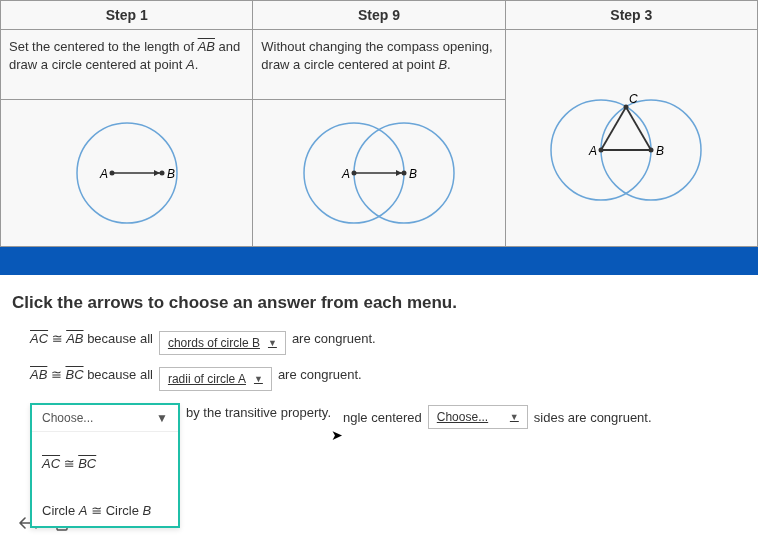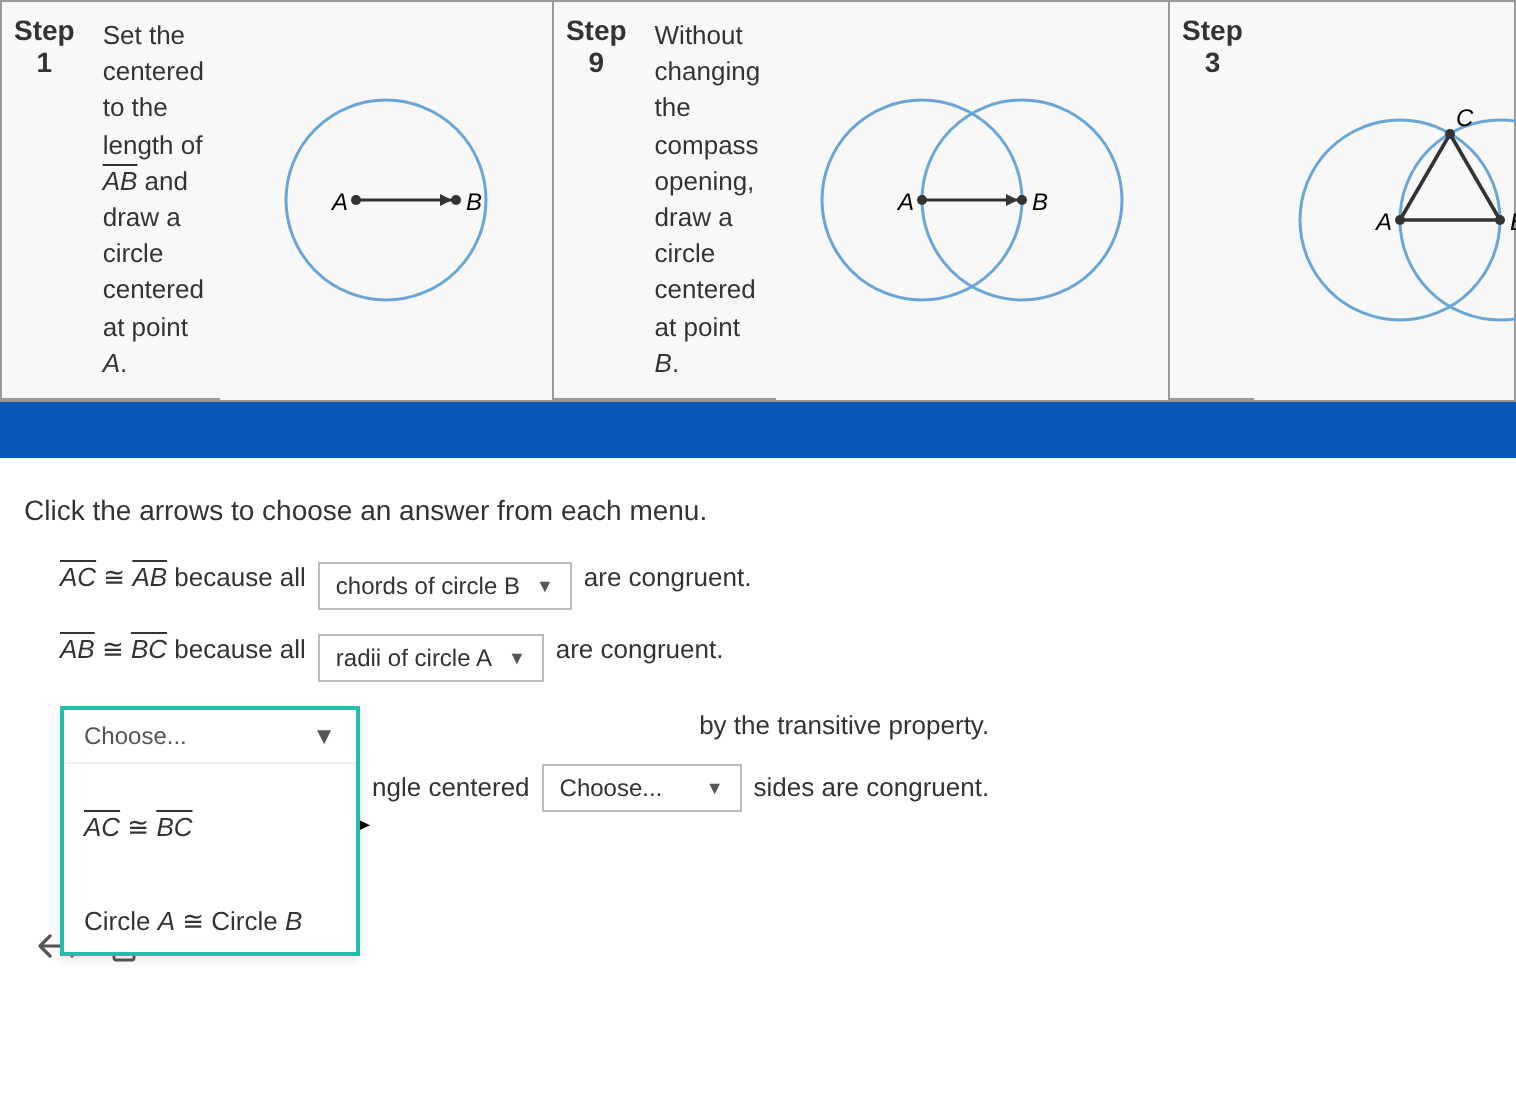--- a/index.html
+++ b/index.html
@@ -1,35 +1,35 @@
 <!DOCTYPE html>
 <html><head>
   <meta charset="utf-8">
   <style>
     * { box-sizing: border-box; margin: 0; padding: 0; }
     body { font-family: Arial, sans-serif; font-size: 13px; color: #333; background: #fff; width: 758px; }
     
     .steps-table { display: flex; border: 1px solid #999; background: #f8f8f8; }
-    .step-col { flex: 1; border-right: 1px solid #999; display: flex; flex-direction: row; }
-    .step-col:last-child { border-right: none; }
+    .step-col { flex: 1; border-right: 1px solid #999; display: flex; flex-direction: column; }
+    .step-col:last-child { border-right: none; gap: 37px; }
     .step-header { text-align: center; font-weight: bold; padding: 6px; border-bottom: 1px solid #999; font-size: 14px; }
     .step-desc { padding: 8px; font-size: 13px; border-bottom: 1px solid #999; min-height: 70px; line-height: 1.4; }
     .step-diagram { padding: 8px; display: flex; justify-content: center; align-items: center; min-height: 140px; }
     .overline { text-decoration: overline; font-style: italic; }
     .ital { font-style: italic; }
     
     .blue-band { background: #0858b8; height: 28px; }
     
     .answer-section { background: #fff; padding: 18px 12px 10px 12px; }
-    .instruction { font-size: 14px; margin-bottom: 18px; }
+    .instruction { font-size: 17px; margin-bottom: 18px; font-weight: bold; }
     
     .answer-row { display: flex; align-items: flex-start; margin-bottom: 12px; gap: 6px; flex-wrap: wrap; }
     .indent { margin-left: 18px; }
     
-    .dropdown { display: inline-flex; align-items: center; background: #fff; border: 1px solid #bbb; padding: 4px 8px; font-size: 12px; cursor: pointer; min-width: 100px; justify-content: space-between; gap: 8px; }
+    .dropdown { display: inline-flex; align-items: center; background: #fff; border: 1px solid #bbb; padding: 4px 8px; font-size: 12px; cursor: pointer; min-width: 100px; justify-content: space-between; gap: 8px; text-decoration: underline; }
     .dropdown .caret { font-size: 9px; color: #555; }
     
     .dropdown-open { position: relative; display: inline-block; }
     .dropdown-menu { position: absolute; top: 0; left: 0; background: #fff; border: 2px solid #1fbfa8; min-width: 150px; z-index: 10; box-shadow: 0 2px 5px rgba(0,0,0,0.1); }
     .dropdown-menu .placeholder { padding: 6px 10px; color: #555; font-size: 12px; border-bottom: 1px solid #eee; display:flex; justify-content:space-between; align-items:center; }
     .dropdown-menu .opt { padding: 8px 10px; font-size: 13px; cursor: pointer; margin-top: 16px; }
     
     .toolbar { display: flex; gap: 14px; padding: 8px 18px; align-items: center; }
     .tool-icon { width: 20px; height: 20px; display: flex; align-items: center; justify-content: center; color: #555; cursor: pointer; }
     .cursor-arrow { position: absolute; font-size: 14px; color: #000; }
@@ -129,21 +129,21 @@
           <span class="caret">▼</span>
         </div>
         <div class="opt">
           <span class="overline ital">AC</span> ≅ <span class="overline ital">BC</span>
         </div>
         <div class="opt">
           <span>Circle </span><span class="ital">A</span><span> ≅ Circle </span><span class="ital">B</span>
         </div>
       </div>
     </div>
-    <div style="display:flex; flex-direction:column; gap:12px; padding-top:2px;align-items:flex-end;">
+    <div style="display:flex; flex-direction:row; gap:12px; padding-top:2px;">
       <span>by the transitive property.</span>
       <div style="display:flex; align-items:center; gap:6px; position:relative;">
         <span>ngle centered</span>
         <div class="dropdown">
           <span>Choose...</span>
           <span class="caret">▼</span>
         </div>
         <span>sides are congruent.</span>
         <span class="cursor-arrow" style="left:-12px; top:22px;">➤</span>
       </div>

